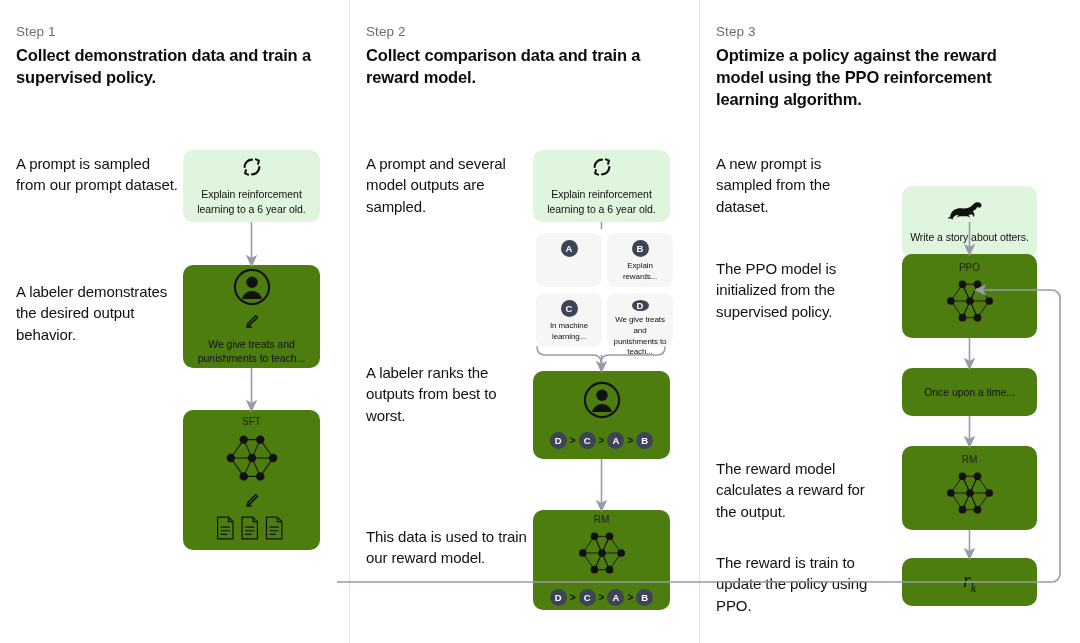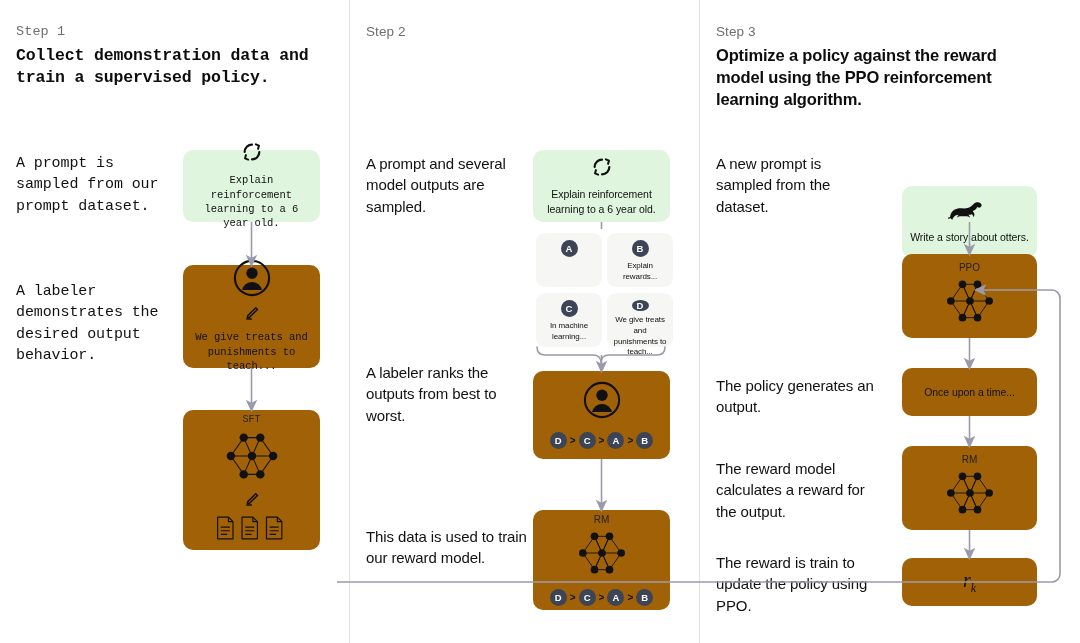--- a/index.html
+++ b/index.html
@@ -7,21 +7,21 @@
     width: 1080px; height: 643px;
     background: #ffffff;
     font-family: "Liberation Sans", sans-serif;
     color: #111111;
     overflow: hidden;
   }
   .page { position: relative; width: 1080px; height: 643px; }
 
   
   .col { position: absolute; top: 0; height: 643px; }
-  #col1 { left: 0px;   width: 349px; font-family: Liberation Mono, monospace; }
+  #col1 { left: 0px;   width: 349px; }
   #col2 { left: 350px; width: 349px; }
   #col3 { left: 700px; width: 380px; }
 
   .divider { position: absolute; top: 0; width: 1px; height: 643px; background: #e3e3e3; }
   #div1 { left: 349px; }
   #div2 { left: 699px; }
 
   
   .step-label {
     position: absolute; left: 16px; top: 24px;
@@ -36,21 +36,21 @@
   
   .caption {
     position: absolute; left: 16px;
     font-size: 15px; line-height: 1.42; color: #111111;
     letter-spacing: -0.1px; width: 165px;
   }
 
   
   .node {
     position: absolute;
-    background: #a16207;
+    background: #4d7c0f;
     border-radius: 10px;
     display: flex; flex-direction: column;
     align-items: center; justify-content: center;
   }
   .node.green { background: #dff5dd; }
   .node-text {
     font-size: 10.5px; line-height: 1.38; color: #111;
     text-align: center; letter-spacing: -0.05px; padding: 0 8px;
   }
   .mini-title { font-size: 10px; color: #222; margin-bottom: 3px; }
@@ -173,20 +173,21 @@
               <path d="M70 2v5h5"></path>
             <path d="M61.5 13h10 M61.5 17h10 M61.5 21h7"></path>
           </g>
         </svg>
       </span>
     </div>
   </div>
 
   <div class="col" id="col2">
     <div class="step-label">Step 2</div>
+    <div class="step-title">Collect comparison data and train a reward model.</div>
 
     <div class="caption" style="top:153px;">A prompt and several model outputs are sampled.</div>
     <div class="caption" style="top:362px;">A labeler ranks the outputs from best to worst.</div>
     <div class="caption" style="top:526px;">This data is used to train our reward model.</div>
 
     <div class="node green" style="left:183px; top:150px; width:137px; height:72px;">
       <span style="margin-bottom:5px;">
         <svg width="22" height="22" viewBox="0 0 24 24">
           <path d="M20 12a8 8 0 0 1-8 8" stroke="#111" stroke-width="2.4" fill="none" stroke-linecap="round"></path>
           <path d="M4 12a8 8 0 0 1 8-8" stroke="#111" stroke-width="2.4" fill="none" stroke-linecap="round"></path>
@@ -264,21 +265,21 @@
         <div class="rank-badge">B</div>
       </div>
     </div>
   </div>
 
   <div class="col" id="col3">
     <div class="step-label">Step 3</div>
     <div class="step-title">Optimize a policy against the reward model using the PPO reinforcement learning algorithm.</div>
 
     <div class="caption" style="top:153px;">A new prompt is sampled from the dataset.</div>
-    <div class="caption" style="top:375px;">The policy generates an output.</div>
+    <div class="caption" style="top:258px;">The PPO model is initialized from the supervised policy.</div>
     <div class="caption" style="top:458px;">The reward model calculates a reward for the output.</div>
     <div class="caption" style="top:552px;">The reward is train to update the policy using PPO.</div>
 
     <div class="node green" style="left:202px; top:150px; width:135px; height:72px;margin-top:36px;">
       <span style="margin-bottom:6px;">
         <svg width="46" height="20" viewBox="0 0 60 26">
           <path d="M4 22c1-6 4-9 9-10.5 3.5-1 6-.5 9-.5 4.5 0 8-1.4 11-4.2 1.6-1.5 3-3 4.6-3.6 2.2-.9 4.6-.4 6.2 1 1.3 1.2 1.6 2.7 1 4-0.6 1.3-2 2-3.4 1.8-.8-.1-1.4-.5-1.8-1.1-1.1 2.7-3.3 4.6-6 5.7 1 .9 1.7 2 2 3.4.3 1.6-.1 3.2-1 4.3-0.3-1.8-1.1-3.1-2.3-3.9-1.4 .5-2.9 .8-4.4 .9 1.1 1 1.8 2.3 2 3.8-1.5-1.2-3.3-1.8-5.3-1.8h-6.3c-2 0-3.7 .6-5.1 1.8 .2-1.5 .9-2.8 2-3.8-2.4 .1-4.4 .9-6 2.4-1.3 1.2-2.1 2.7-2.5 4.4z" fill="#111"></path>
           <path d="M2 23.5c1.5-.5 3-.6 4.6-.3" stroke="#111" stroke-width="1.6" fill="none" stroke-linecap="round"></path>
         </svg>
       </span>

